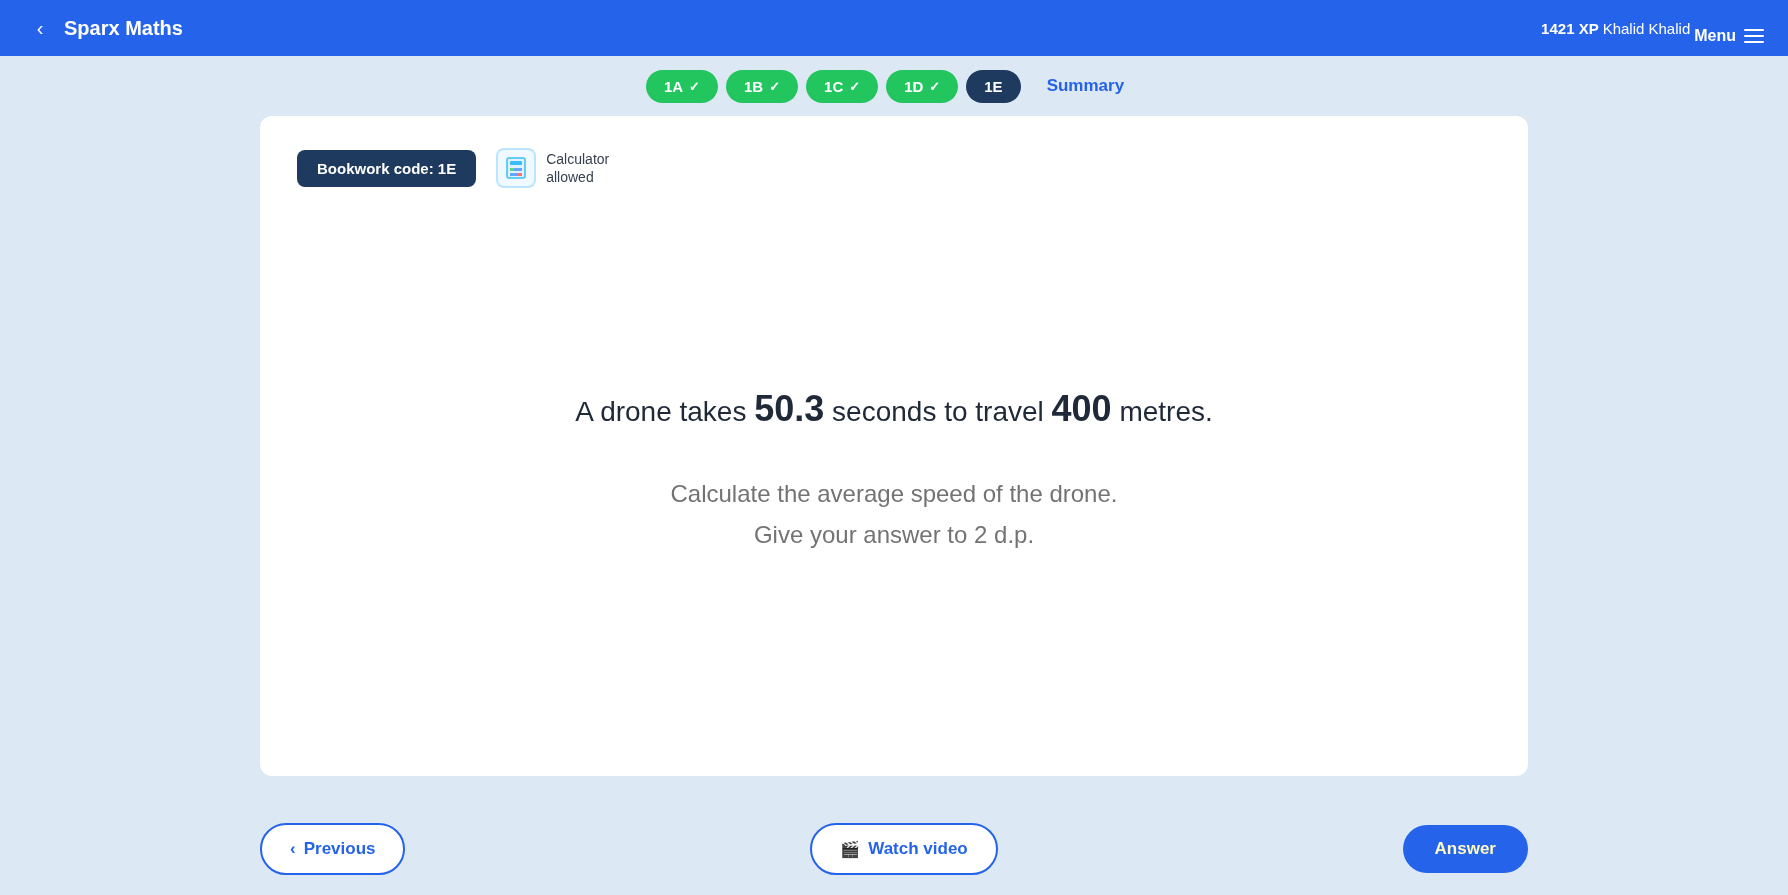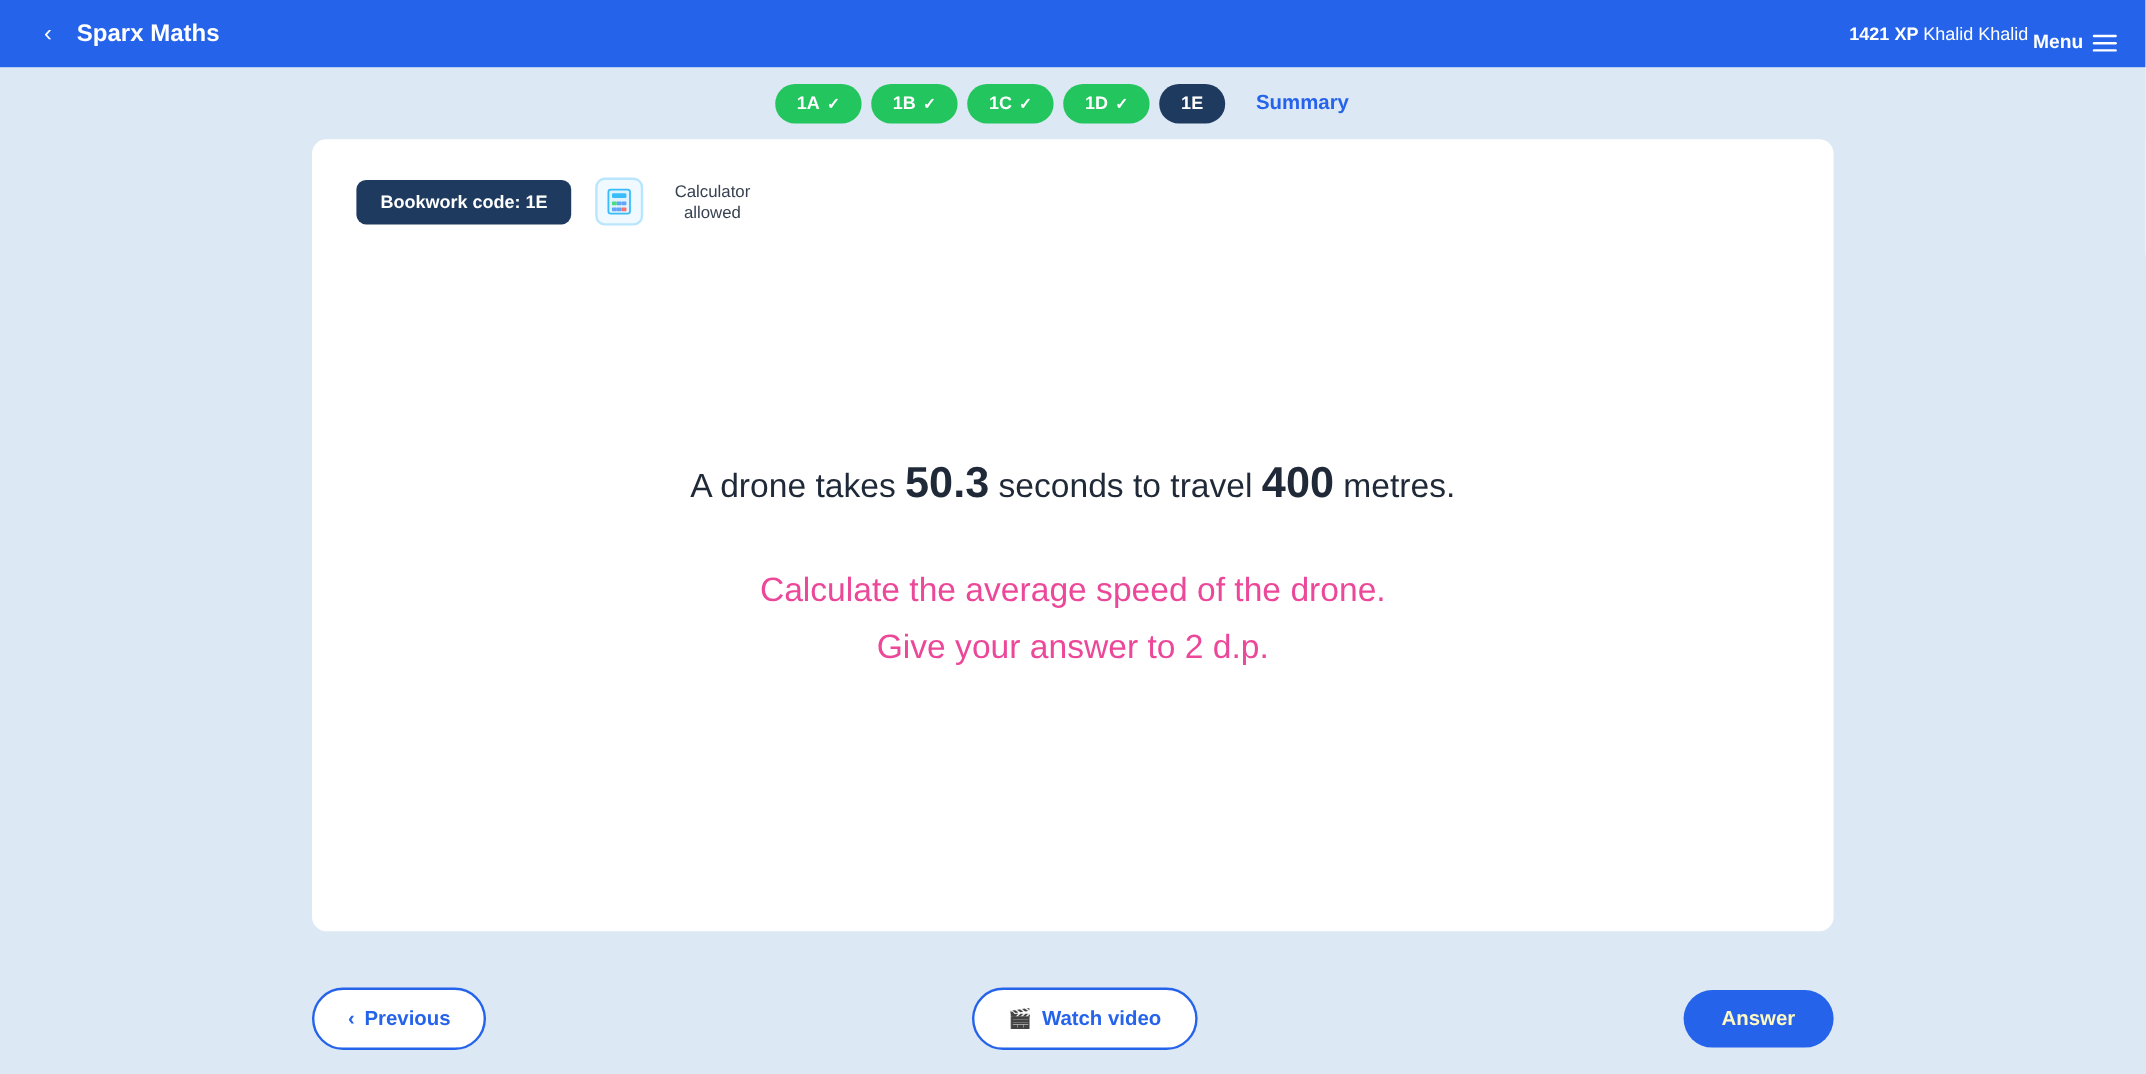--- a/index.html
+++ b/index.html
@@ -159,22 +159,21 @@
       color: white;
       padding: 10px 20px;
       border-radius: 8px;
       font-size: 15px;
       font-weight: 600;
     }
 
     .calculator-allowed {
       display: flex;
       align-items: center;
-      gap: 26px;
-      text-align: center;
+      gap: 10px;
     }
 
     .calc-icon {
       width: 40px;
       height: 40px;
       background: #f0f9ff;
       border: 2px solid #bae6fd;
       border-radius: 8px;
       display: flex;
       align-items: center;
@@ -205,22 +204,22 @@
       margin-bottom: 40px;
       line-height: 1.4;
     }
 
     .question-line1 .big-num {
       font-size: 36px;
       font-weight: 700;
     }
 
     .question-line2 {
-      font-size: 28px;
-      color: #ec4899;
+      font-size: 24px;
+      color: #737373;
       line-height: 1.7;
     }
 
     
     .bottom-bar {
       display: flex;
       justify-content: space-between;
       align-items: center;
       padding: 20px 260px;
       position: absolute;

